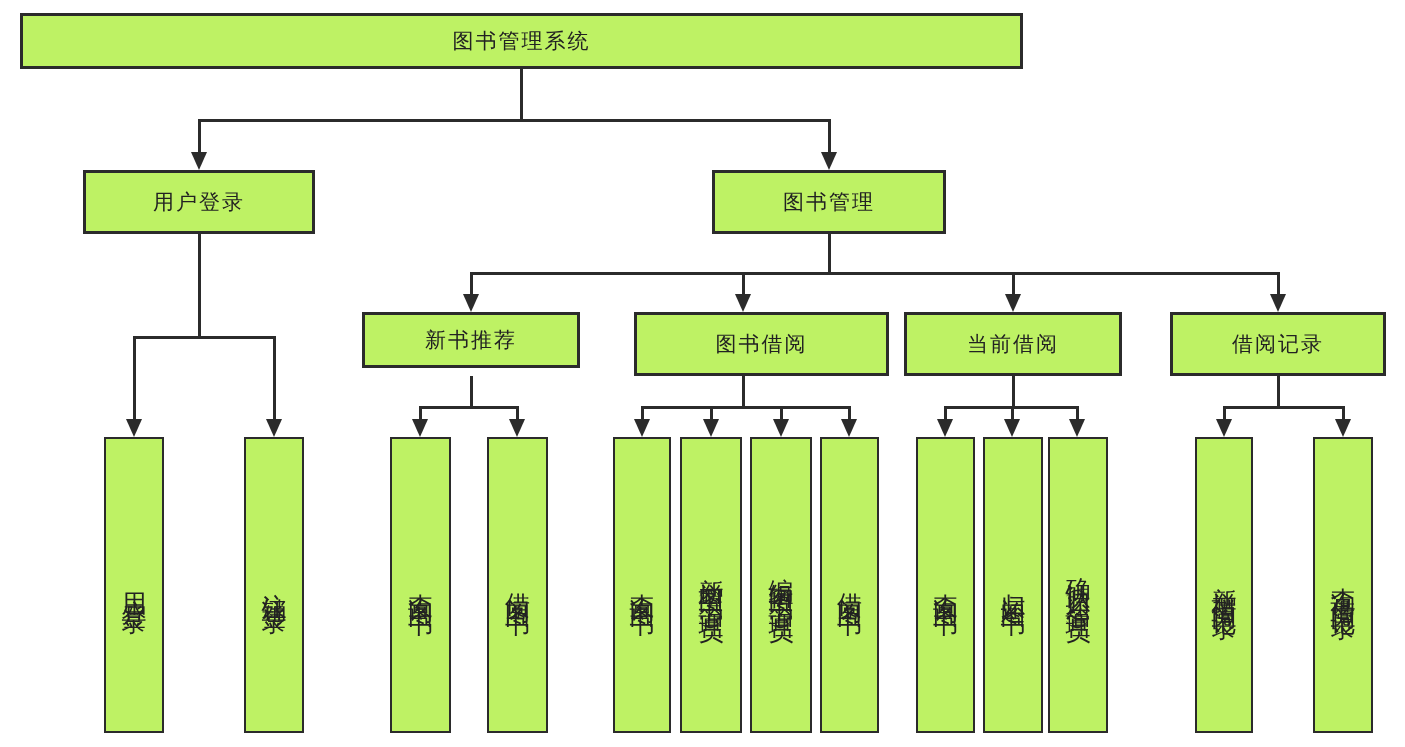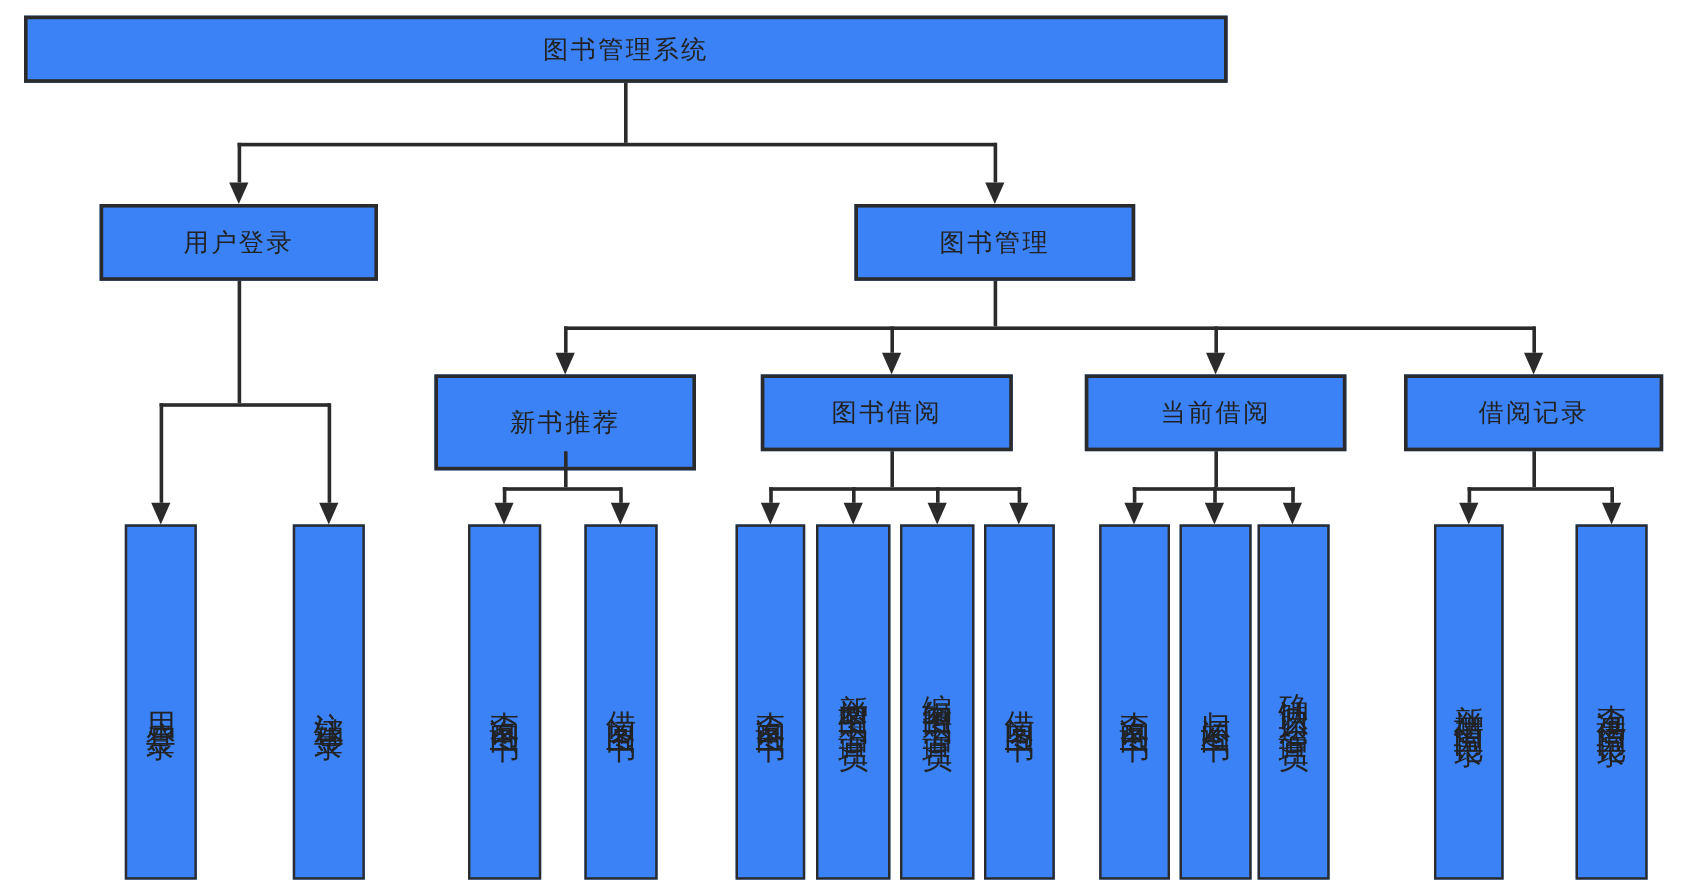--- a/index.html
+++ b/index.html
@@ -10,21 +10,21 @@
   body{font-family:"DejaVu Sans","Liberation Sans",sans-serif;color:var(--text);}
   .canvas{
     position:relative;
     width:1405px;height:747px;
     background:#ffffff;
     overflow:hidden;
   }
   .box{
     position:absolute;
     box-sizing:border-box;
-    background:#3b82f6;
+    background:#bef264;
     border:3px solid var(--line);
     display:flex;
     align-items:center;
     justify-content:center;
   }
   .box.leaf{border-width:2px;}
   .htext{
     font-size:21px;
     letter-spacing:2px;
     color:var(--text);
@@ -89,24 +89,24 @@
   <div class="hline" style="left:470px;top:272px;width:809px"></div>
   <div class="vline" style="left:470px;top:272px;height:22px"></div>
   <div class="arrow" style="left:463px;top:294px"></div>
   <div class="vline" style="left:742px;top:272px;height:22px"></div>
   <div class="arrow" style="left:735px;top:294px"></div>
   <div class="vline" style="left:1012px;top:272px;height:22px"></div>
   <div class="arrow" style="left:1005px;top:294px"></div>
   <div class="vline" style="left:1277px;top:272px;height:22px"></div>
   <div class="arrow" style="left:1270px;top:294px"></div>
 
-  <div class="box" style="left:362px;top:312px;width:218px;height:80px">
+  <div class="box" style="left:362px;top:312px;width:218px;height:56px">
     <span class="htext">新书推荐</span>
   </div>
-  <div class="box" style="left:634px;top:312px;width:210px;height:64px">
+  <div class="box" style="left:634px;top:312px;width:255px;height:64px">
     <span class="htext">图书借阅</span>
   </div>
   <div class="box" style="left:1170px;top:312px;width:216px;height:64px">
     <span class="htext">借阅记录</span>
   </div>
   <div class="box" style="left:904px;top:312px;width:218px;height:64px">
     <span class="htext">当前借阅</span>
   </div>
 
   <div class="vline" style="left:470px;top:376px;height:30px"></div>

